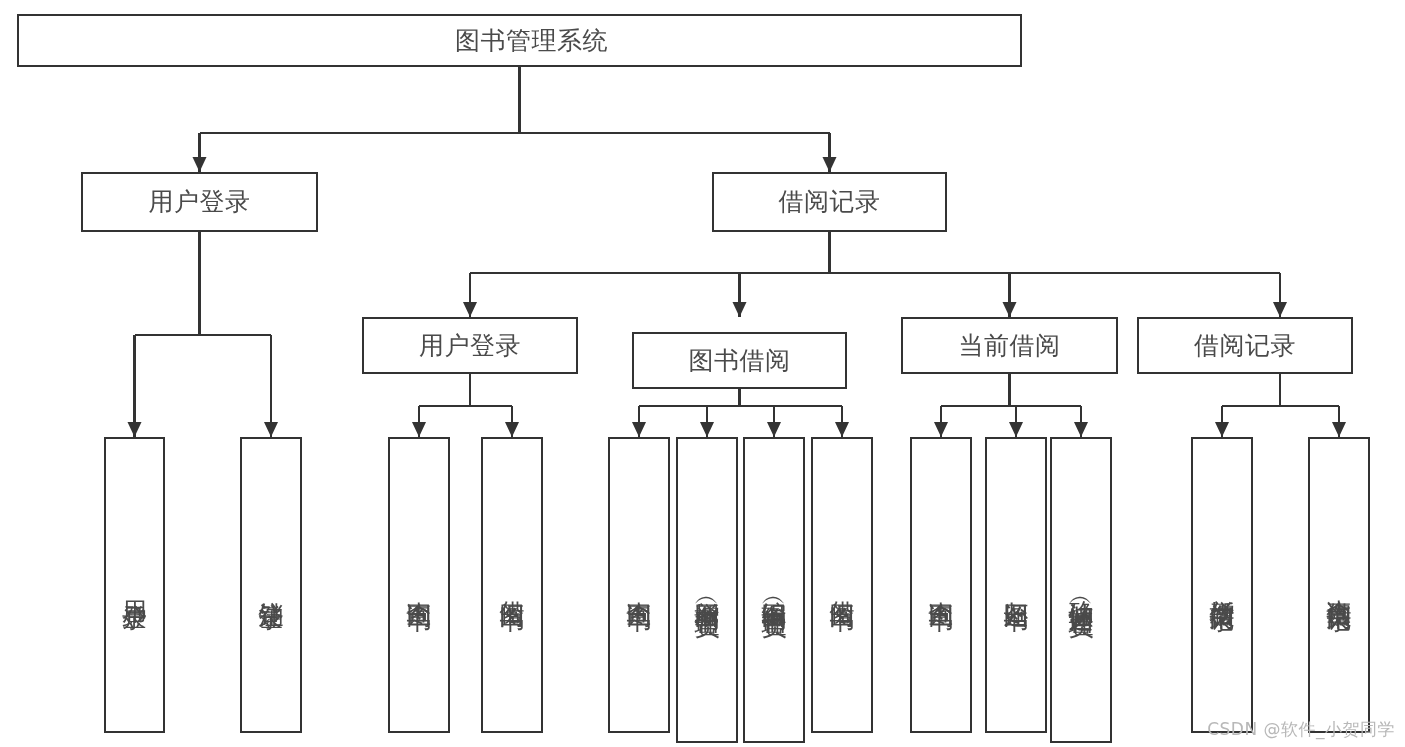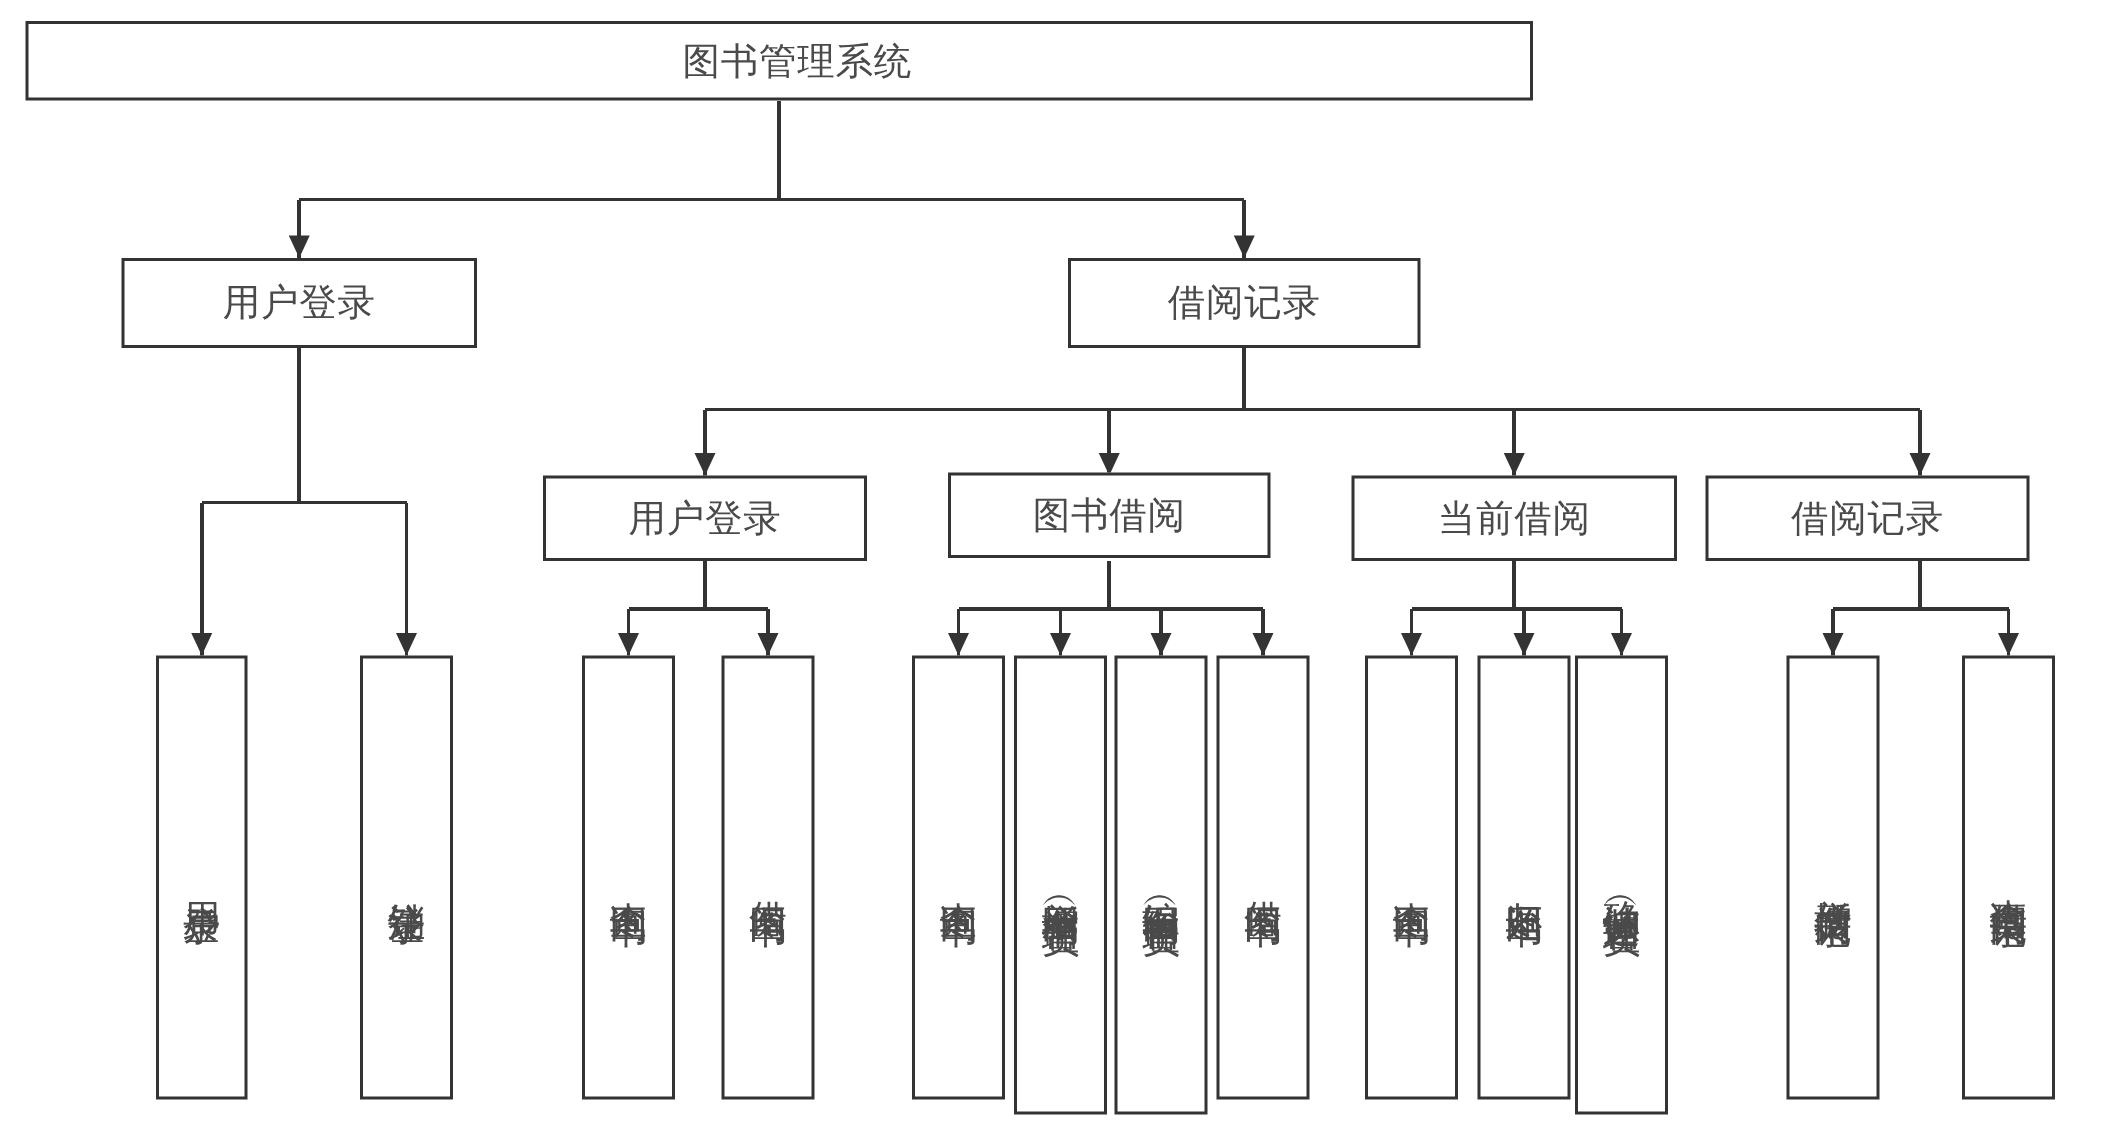--- a/index.html
+++ b/index.html
@@ -138,21 +138,21 @@
       </div>
       <div class="node horiz" style="left: 81px; top: 172px; width: 237px; height: 60px;">
         <span class="label">用户登录</span>
       </div>
       <div class="node horiz" style="left: 712px; top: 172px; width: 235px; height: 60px;">
         <span class="label">借阅记录</span>
       </div>
       <div class="node horiz" style="left: 362px; top: 317px; width: 216px; height: 57px;">
         <span class="label">用户登录</span>
       </div>
-      <div class="node horiz" style="left: 632px; top: 315px; width: 215px; height: 57px;">
+      <div class="node horiz" style="left: 632px; top: 332px; width: 215px; height: 57px;">
         <span class="label">图书借阅</span>
       </div>
       <div class="node horiz" style="left: 901px; top: 317px; width: 217px; height: 57px;">
         <span class="label">当前借阅</span>
       </div>
       <div class="node horiz" style="left: 1137px; top: 317px; width: 216px; height: 57px;">
         <span class="label">借阅记录</span>
       </div>
       <div class="node vert" style="left: 104px; top: 437px; width: 61px; height: 296px;">
         <span class="label">用户登录</span>
@@ -188,14 +188,15 @@
         <span class="label">确认归还（管理员）</span>
       </div>
       <div class="node vert" style="left: 1191px; top: 437px; width: 62px; height: 296px;">
         <span class="label">新增借阅记录</span>
       </div>
       <div class="node vert" style="left: 1308px; top: 437px; width: 62px; height: 296px;">
         <span class="label">查询借阅记录</span>
       </div>
     </div>
 
+  <div id="watermark">CSDN @软件_小贺同学</div>
 
 </div>
 
 </body></html>

